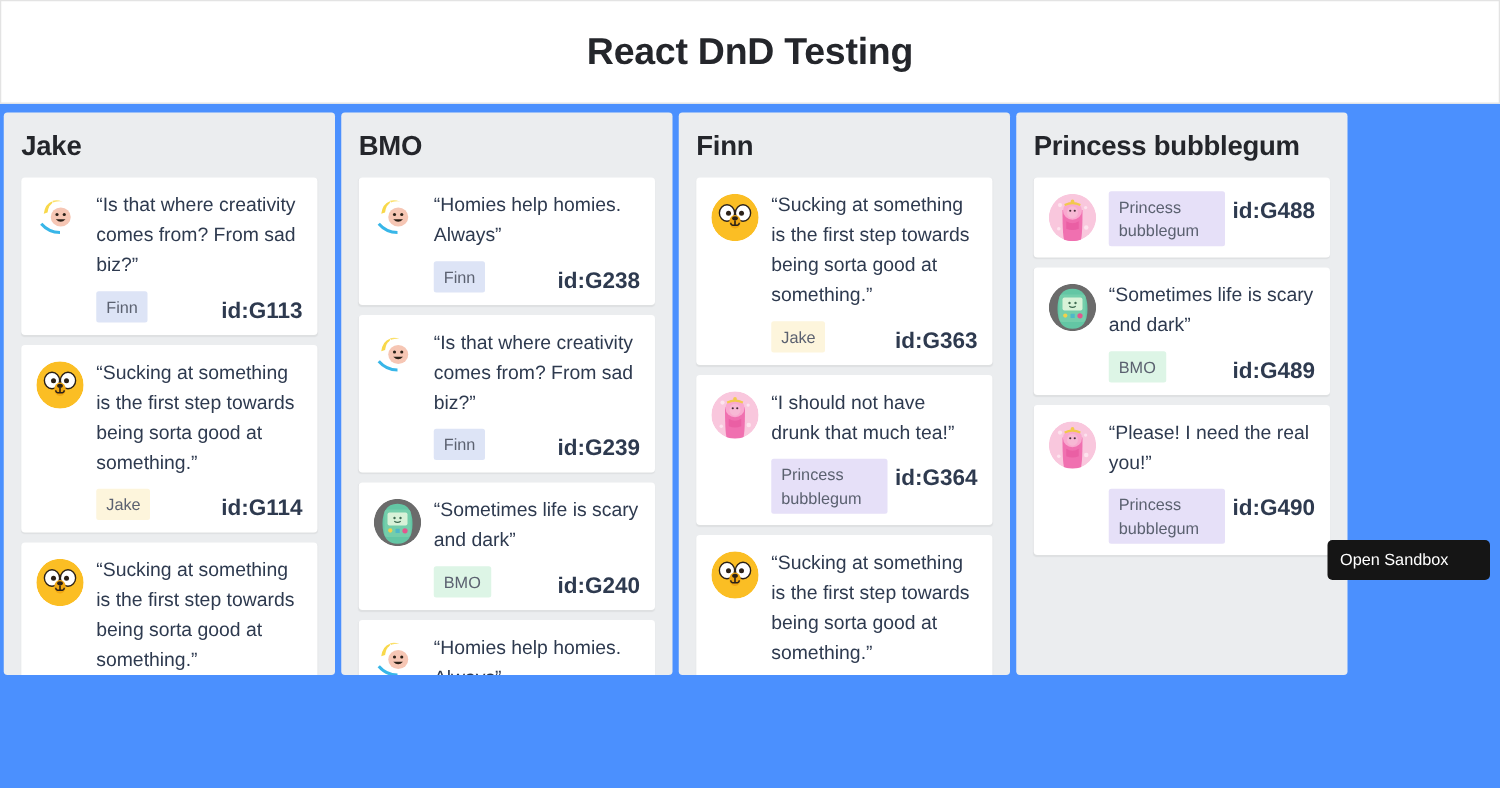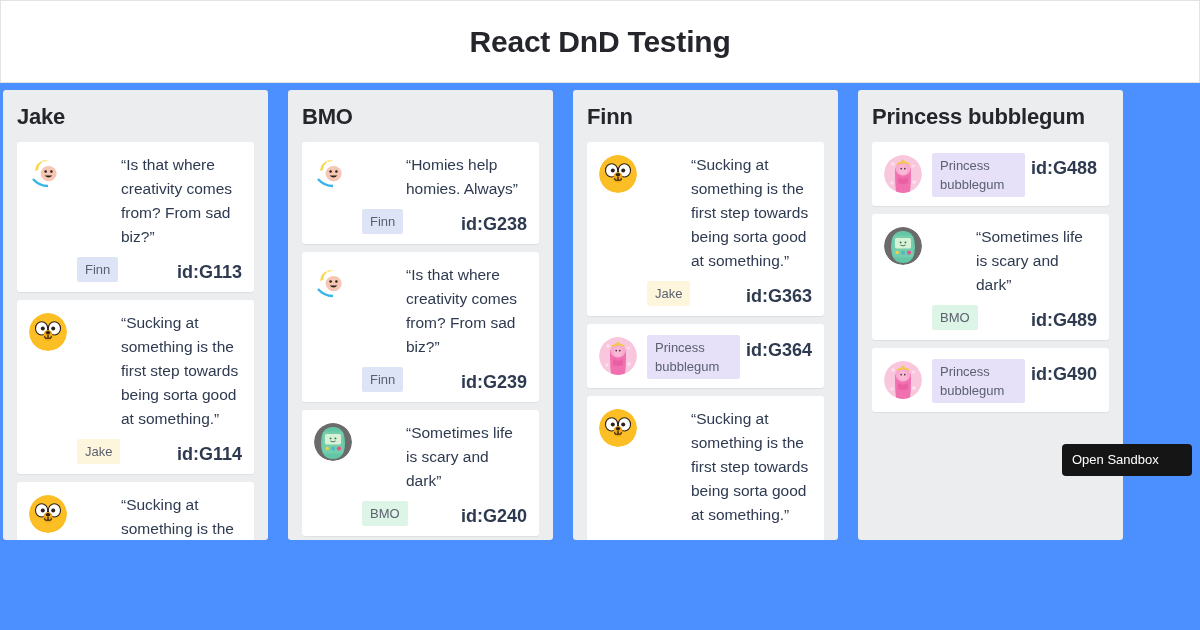--- a/index.html
+++ b/index.html
@@ -21,21 +21,21 @@
   }
   .header-title {
     font-size: 30px; font-weight: bold; color: #24262b;
     letter-spacing: -0.2px;
   }
 
   
   .board {
     position: absolute; left: 0; top: 90px;
     width: 1200px; height: 455px;
-    display: flex; gap: 15px;
+    display: flex; gap: 0;
   }
   .column {
     width: 265px; margin-left: 2px; margin-right: 3px;
     background: #ebedef;
     border-radius: 3px;
     overflow: hidden;
     height: 450px;
     flex: 0 0 auto;
   }
   .column:first-child { margin-left: 3px; }
@@ -60,21 +60,20 @@
     width: 38px; height: 38px; border-radius: 50%;
     flex: 0 0 38px;
     overflow: hidden;
     margin-top: 2px;
   }
   .avatar svg { display: block; width: 38px; height: 38px; }
   .card-main { flex: 1 1 auto; min-width: 0; }
   .quote {
     font-size: 15.5px; line-height: 24px; color: #2e3a4f;
     margin-bottom: 8px;
-    margin-left: 44px;
   }
   .meta {
     display: flex; align-items: flex-start; justify-content: space-between;
     gap: 6px;
   }
   .tag {
     font-size: 13px; line-height: 19px;
     padding: 3px 8px;
     color: #5b6170;
     border-radius: 2px;
@@ -84,21 +83,21 @@
   .tag-jake { background: #fdf5dc; }
   .tag-bmo  { background: #ddf5e6; }
   .tag-pb   { background: #e6e0f8; }
   .cardid {
     font-size: 18px; font-weight: bold; color: #2e3a4f;
     white-space: nowrap; padding-top: 5px;
   }
 
   
   .sandbox-btn {
-    position: absolute; right: 8px; bottom: 8px;
+    position: absolute; right: 8px; bottom: 20px;
     width: 130px;
     background: #151515;
     color: #ffffff;
     font-size: 13px; line-height: 16px;
     padding: 8px 10px;
     border-radius: 4px;
     border: none;
     text-align: left;
     cursor: pointer;
   }
@@ -310,20 +309,21 @@
     <ellipse cx="19" cy="13.5" rx="7.6" ry="7.2" fill="#f9a8cf"></ellipse>
     <ellipse cx="19" cy="14.8" rx="4.4" ry="4.8" fill="#f7b9d5"></ellipse>
     <circle cx="17.2" cy="13.6" r="0.85" fill="#4a2b3a"></circle>
     <circle cx="20.8" cy="13.6" r="0.85" fill="#4a2b3a"></circle>
     <path d="M12.4 8.2 Q19 5 25.6 8.2 L25 9.8 Q19 7 13 9.8 Z" fill="#f2c94c"></path>
     <circle cx="19" cy="6.1" r="1.5" fill="#f2c94c"></circle>
     <path d="M14 22 Q19 25 24 22 L24 28 Q19 30 14 28 Z" fill="#ea5fa4"></path>
   </svg>
             </div>
             <div class="card-main">
+              <div class="quote">“I should not have drunk that much tea!”</div>
               <div class="meta">
                 <span class="tag tag-pb">Princess bubblegum</span>
                 <span class="cardid">id:G364</span>
               </div>
             </div>
           </div>
           <div class="card">
             <div class="avatar">
               <svg id="svg-jake-avatar-icon" viewBox="0 0 38 38">
     <circle cx="19" cy="19" r="19" fill="#fbbe24"></circle>
@@ -407,20 +407,21 @@
     <ellipse cx="19" cy="13.5" rx="7.6" ry="7.2" fill="#f9a8cf"></ellipse>
     <ellipse cx="19" cy="14.8" rx="4.4" ry="4.8" fill="#f7b9d5"></ellipse>
     <circle cx="17.2" cy="13.6" r="0.85" fill="#4a2b3a"></circle>
     <circle cx="20.8" cy="13.6" r="0.85" fill="#4a2b3a"></circle>
     <path d="M12.4 8.2 Q19 5 25.6 8.2 L25 9.8 Q19 7 13 9.8 Z" fill="#f2c94c"></path>
     <circle cx="19" cy="6.1" r="1.5" fill="#f2c94c"></circle>
     <path d="M14 22 Q19 25 24 22 L24 28 Q19 30 14 28 Z" fill="#ea5fa4"></path>
   </svg>
             </div>
             <div class="card-main">
+              <div class="quote">“Please! I need the real you!”</div>
               <div class="meta">
                 <span class="tag tag-pb">Princess bubblegum</span>
                 <span class="cardid">id:G490</span>
               </div>
             </div>
           </div>
         </div>
       </div>
     </div>
 

